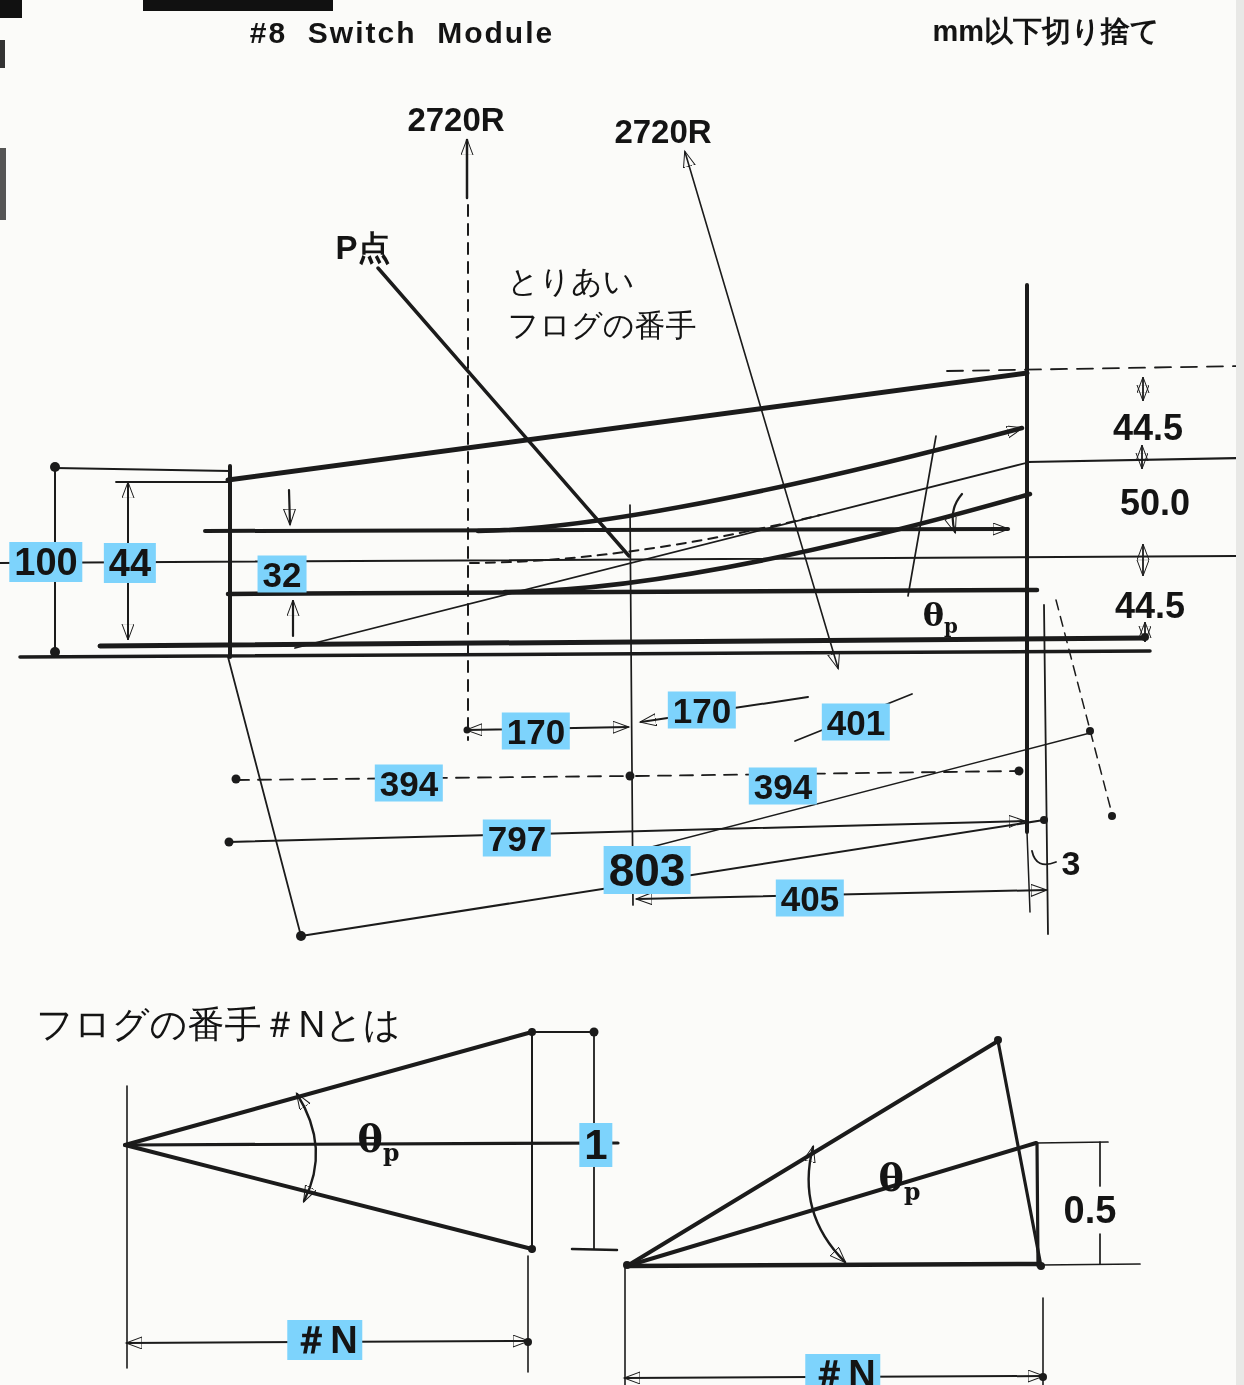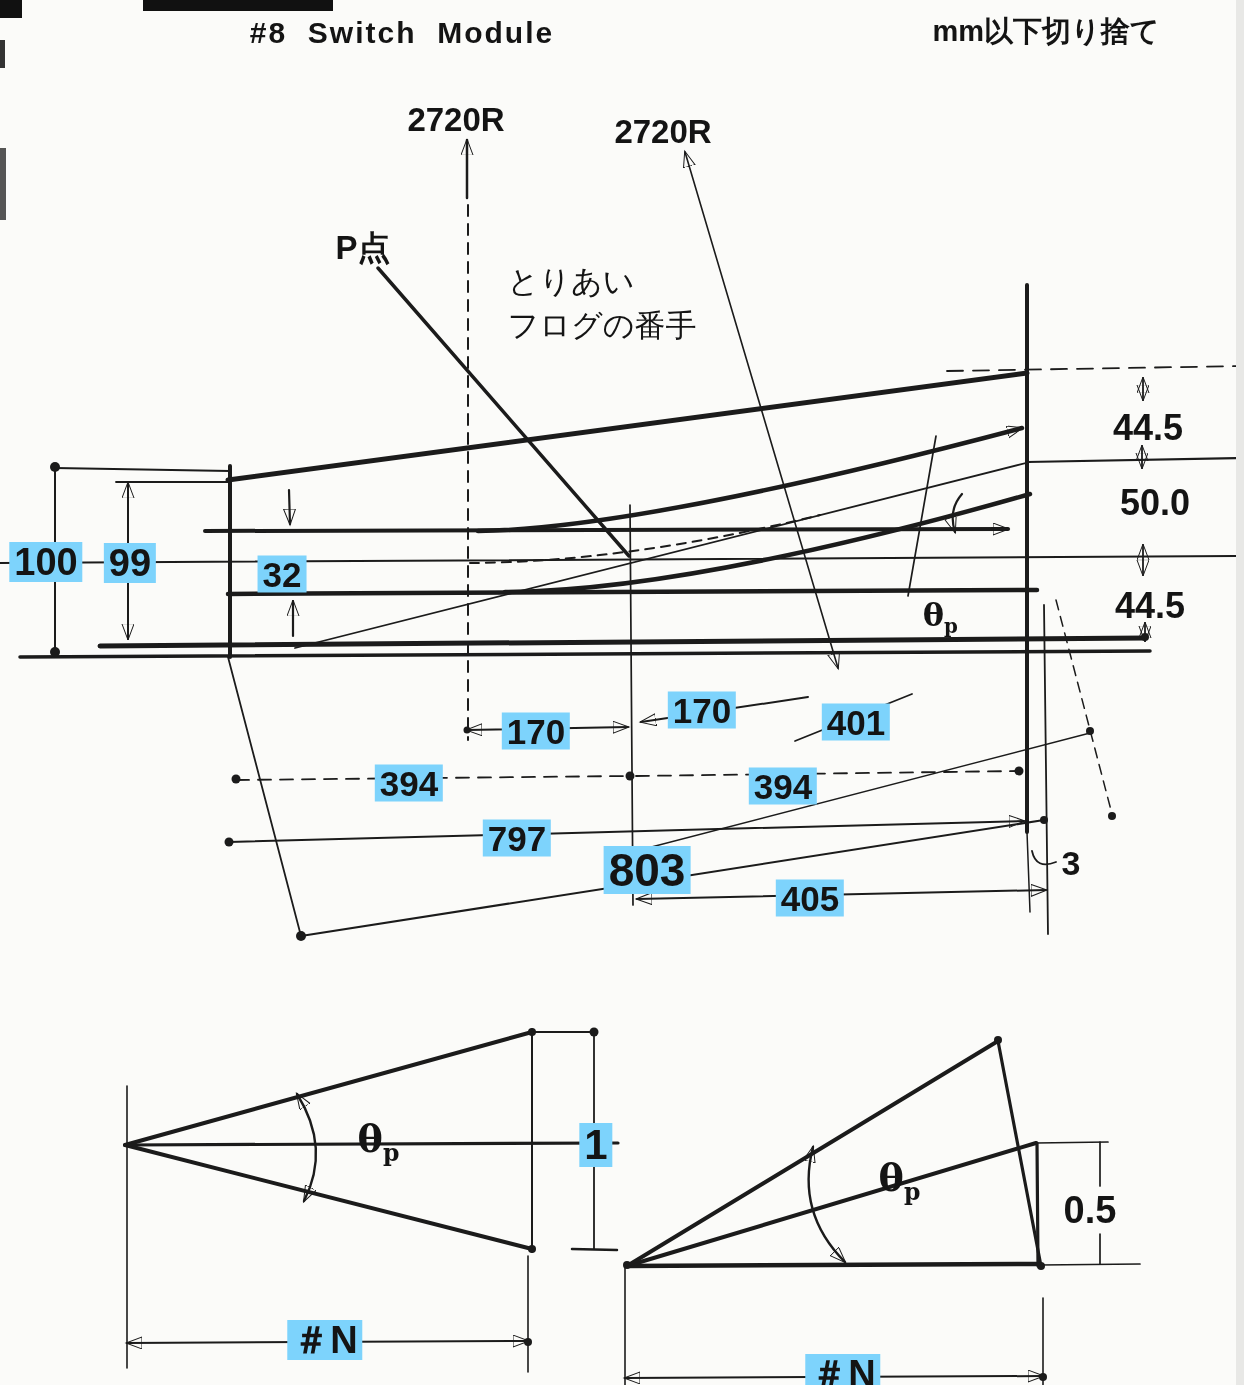--- a/index.html
+++ b/index.html
@@ -160,41 +160,42 @@
   <div class="lbl jp" style="left:1046px;top:31px;font-size:29px;">mm以下切り捨て</div>
 
   <div class="lbl" style="left:456px;top:119px;font-size:33px;">2720R</div>
   <div class="lbl" style="left:663px;top:131px;font-size:33px;">2720R</div>
 
   <div class="lbl jp" style="left:363px;top:247px;font-size:33px;">P点</div>
   <div class="lbl jp" style="left:571px;top:281px;font-size:31px;font-weight:normal;">とりあい</div>
   <div class="lbl jp" style="left:602px;top:325px;font-size:31px;font-weight:normal;">フログの番手</div>
 
   <div class="lbl patch" style="left:46px;top:562px;font-size:38px;">100</div>
-  <div class="lbl patch" style="left:130px;top:563px;font-size:38px;">99</div>
+  <div class="lbl patch" style="left:130px;top:563px;font-size:38px;">44</div>
   <div class="lbl patch" style="left:282px;top:574px;font-size:35px;">32</div>
 
   <div class="lbl" style="left:1148px;top:428px;font-size:36px;">44.5</div>
   <div class="lbl" style="left:1155px;top:503px;font-size:36px;">50.0</div>
   <div class="lbl" style="left:1150px;top:606px;font-size:36px;">44.5</div>
 
   <div class="lbl theta" style="left:918px;top:618px;font-size:32px;">
     <span>θ</span><sub>p</sub>
   </div>
 
   <div class="lbl patch" style="left:536px;top:731px;font-size:35px;">170</div>
   <div class="lbl patch" style="left:702px;top:710px;font-size:35px;">170</div>
   <div class="lbl patch" style="left:856px;top:722px;font-size:35px;">401</div>
   <div class="lbl patch" style="left:409px;top:783px;font-size:35px;">394</div>
   <div class="lbl patch" style="left:783px;top:786px;font-size:35px;">394</div>
   <div class="lbl patch" style="left:517px;top:838px;font-size:35px;">797</div>
   <div class="lbl patch" style="left:647px;top:870px;font-size:46px;">803</div>
   <div class="lbl patch" style="left:810px;top:898px;font-size:35px;">405</div>
   <div class="lbl" style="left:1071px;top:863px;font-size:34px;">3</div>
 
+  <div class="lbl jp" style="left:36px;top:1006px;transform:none;font-size:37px;font-weight:normal;">フログの番手＃Nとは</div>
 
   <div class="lbl theta" style="left:352px;top:1143px;font-size:38px;">
     <span>θ</span><sub>p</sub>
   </div>
   <div class="lbl patch" style="left:596px;top:1145px;font-size:42px;">1</div>
   <div class="lbl patch" style="left:325px;top:1340px;font-size:38px;">＃N</div>
 
   <div class="lbl theta" style="left:873px;top:1182px;font-size:38px;">
     <span>θ</span><sub>p</sub>
   </div>

